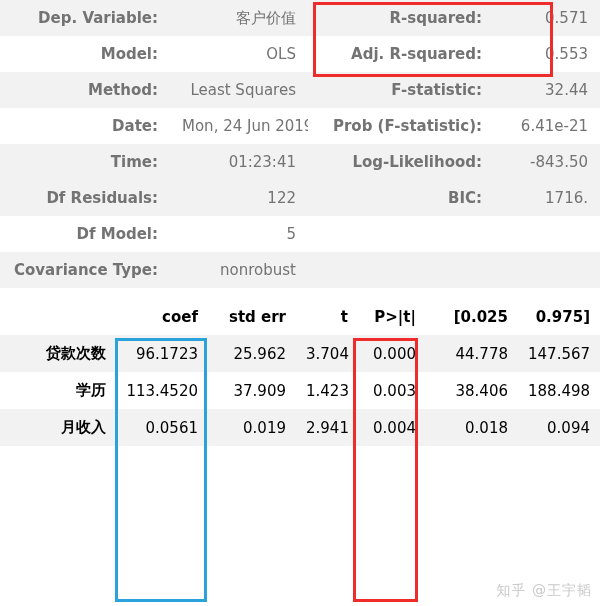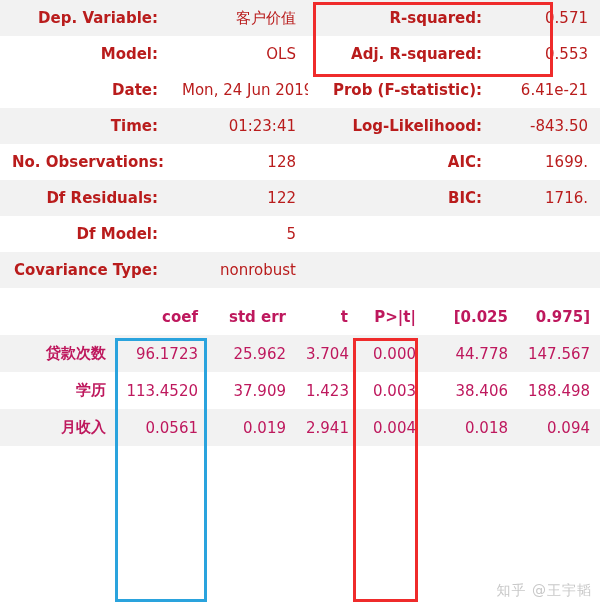--- a/index.html
+++ b/index.html
@@ -18,21 +18,21 @@
 
   
   table.summary {
     width: 600px;
     border-collapse: collapse;
     table-layout: fixed;
   }
   table.summary td {
     height: 36px;
     font-size: 15px;
-    color: #b91c1c;
+    color: #737373;
     padding: 0 12px;
     white-space: nowrap;
     overflow: hidden;
   }
   table.summary tr.odd td { background: #f2f2f2; }
   table.summary tr.even td { background: #ffffff; }
 
   td.lbl  { text-align: right; font-weight: bold; }
   td.val  { text-align: right; font-weight: normal; }
 
@@ -45,21 +45,21 @@
   
   table.coefs {
     width: 600px;
     border-collapse: collapse;
     table-layout: fixed;
     margin-top: 10px;
   }
   table.coefs td, table.coefs th {
     height: 37px;
     font-size: 15px;
-    color: #be185d;
+    color: #000000;
     padding: 0 10px;
     white-space: nowrap;
     overflow: hidden;
     text-align: right;
     font-weight: normal;
   }
   table.coefs th {
     font-weight: bold;
   }
   table.coefs tr.odd td, table.coefs tr.odd th { background: #f2f2f2; }
@@ -116,37 +116,37 @@
         <td class="val">客户价值</td>
         <td class="lbl">R-squared:</td>
         <td class="val">0.571</td>
       </tr>
       <tr class="even">
         <td class="lbl">Model:</td>
         <td class="val">OLS</td>
         <td class="lbl">Adj. R-squared:</td>
         <td class="val">0.553</td>
       </tr>
+      <tr class="odd">
+        <td class="lbl">Method:</td>
+        <td class="val">Least Squares</td>
+        <td class="lbl">F-statistic:</td>
+        <td class="val">32.44</td>
+      </tr>
       <tr class="even">
         <td class="lbl">Date:</td>
         <td class="val">Mon, 24 Jun 2019</td>
         <td class="lbl">Prob (F-statistic):</td>
         <td class="val">6.41e-21</td>
       </tr>
       <tr class="odd">
         <td class="lbl">Time:</td>
         <td class="val">01:23:41</td>
         <td class="lbl">Log-Likelihood:</td>
         <td class="val">-843.50</td>
-      </tr>
-      <tr class="even">
-        <td class="lbl">No. Observations:</td>
-        <td class="val">128</td>
-        <td class="lbl">AIC:</td>
-        <td class="val">1699.</td>
       </tr>
       <tr class="odd">
         <td class="lbl">Df Residuals:</td>
         <td class="val">122</td>
         <td class="lbl">BIC:</td>
         <td class="val">1716.</td>
       </tr>
       <tr class="even">
         <td class="lbl">Df Model:</td>
         <td class="val">5</td>

